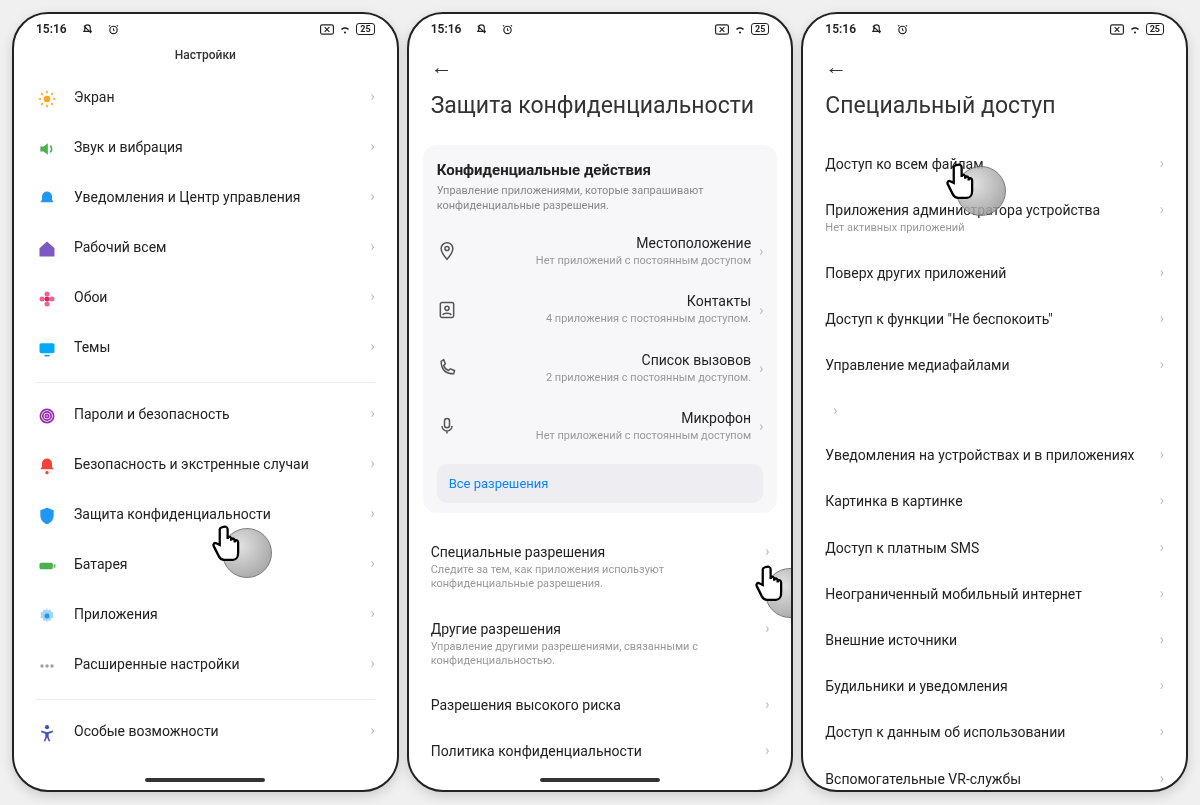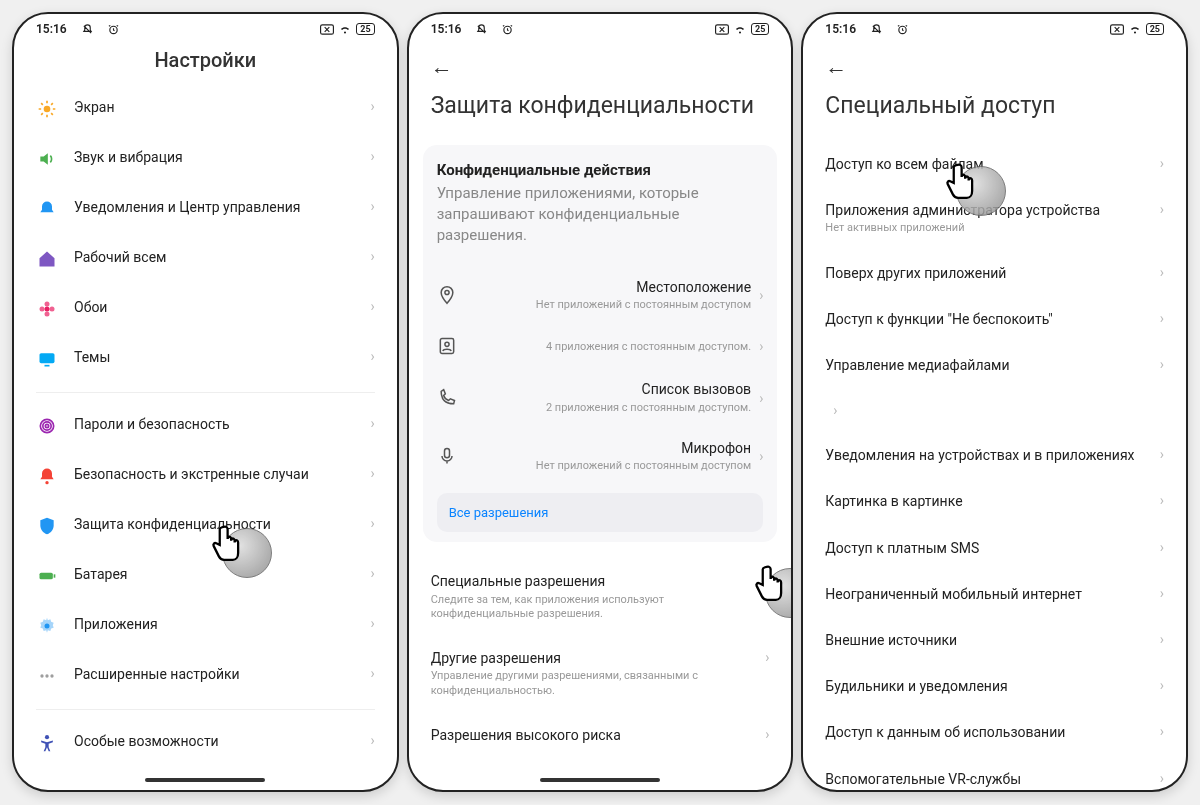--- a/index.html
+++ b/index.html
@@ -3,35 +3,35 @@
 <meta charset="utf-8">
 <style>
   * { box-sizing: border-box; margin: 0; padding: 0; }
   body { background: #f0f0f0; font-family: -apple-system, "Segoe UI", Roboto, Arial, sans-serif; display: flex; justify-content: center; gap: 8px; padding: 12px; }
   .phone { width: 390px; height: 780px; background: #fff; border-radius: 36px; border: 2px solid #222; box-shadow: 0 4px 12px rgba(0,0,0,0.15); overflow: hidden; position: relative; display: flex; flex-direction: column; }
   .statusbar { display: flex; justify-content: space-between; align-items: center; padding: 8px 22px 4px; font-size: 12px; font-weight: 600; color: #222; }
   .sb-left { display: flex; align-items: center; gap: 15px; }
   .sb-right { display: flex; align-items: center; gap: 4px; }
   .sb-right svg, .sb-left svg { display: block; }
   .header { padding: 10px 22px 6px; }
-  .header-centered { text-align: center; font-size: 20px; font-weight: 500; color: #333; padding: 8px 0 12px; }
+  .header-centered { text-align: center; font-size: 12px; font-weight: 500; color: #333; padding: 8px 0 12px; }
   .back-arrow { font-size: 22px; color: #333; padding: 4px 0 8px; cursor: pointer; }
   .page-title { font-size: 23px; font-weight: 400; color: #333; padding: 4px 0 16px; }
   .content { flex: 1; overflow-y: auto; padding: 0 14px 8px; }
   .content::-webkit-scrollbar { width: 0; }
   .row { display: flex; align-items: flex-start; padding: 14px 8px; cursor: pointer; position: relative; }
   .row-icon { width: 22px; height: 22px; margin-right: 16px; display: flex; align-items: center; justify-content: center; flex-shrink: 0; }
   .row-text { flex: 1; min-width: 0; }
   .row-label { font-size: 14px; color: #222; line-height: 1.3; }
   .row-sub { font-size: 11px; color: #999; line-height: 1.3; margin-top: 2px; }
   .chev { color: #bbb; font-size: 14px; margin-left: 8px; }
   .divider { height: 1px; background: #eee; margin: 8px 8px; }
   .card { background: #f7f7f9; border-radius: 14px; padding: 16px 14px 10px; margin: 4px 0 16px; }
   .card-title { font-size: 15px; font-weight: 700; color: #222; margin-bottom: 4px; }
-  .card-sub { font-size: 15px; color: #888; line-height: 1.4; margin-bottom: 20px; }
+  .card-sub { font-size: 11px; color: #888; line-height: 1.4; margin-bottom: 8px; }
   .card-row { display: flex; align-items: center; padding: 12px 0; text-align: right; }
   .card-row .row-icon { width: 20px; height: 20px; margin-right: 14px; }
   .all-btn { background: #eeeef2; border-radius: 10px; text-align: left; padding: 12px; font-size: 13px; color: #0a84ff; margin-top: 8px; cursor: pointer; }
   .navbar { height: 4px; width: 120px; background: #333; border-radius: 3px; margin: 6px auto 8px; }
   .cursor-hand { position: absolute; z-index: 50; pointer-events: none; }
   .cursor-hand .circ { position: absolute; width: 50px; height: 50px; border-radius: 50%; background: radial-gradient(circle at 35% 35%, #ddd, #888); border: 1px solid #666; left: 18px; top: 4px; opacity: 0.85; }
   .cursor-hand svg { position: relative; z-index: 2; }
 </style>
 </head>
 <body>
@@ -288,20 +288,21 @@
           </div>
           <div class="card-row">
             <span class="row-icon">
               <svg width="20" height="20" viewBox="0 0 24 24">
                 <rect x="4" y="3" width="16" height="18" rx="2" stroke="#555" stroke-width="1.8" fill="none"></rect>
                 <circle cx="12" cy="10" r="2.5" stroke="#555" stroke-width="1.8" fill="none"></circle>
                 <path stroke="#555" stroke-width="1.8" fill="none" d="M7 18c1-3 9-3 10 0"></path>
               </svg>
             </span>
             <div class="row-text">
+              <div class="row-label">Контакты</div>
               <div class="row-sub">4 приложения с постоянным доступом.</div>
             </div>
             <span class="chev">›</span>
           </div>
           <div class="card-row">
             <span class="row-icon">
               <svg width="20" height="20" viewBox="0 0 24 24">
                 <path stroke="#555" stroke-width="1.8" fill="none" d="M5 4c0 10 5 15 15 15l1-4-5-2-2 2c-3-1-5-3-6-6l2-2-2-5z"></path>
               </svg>
             </span>

